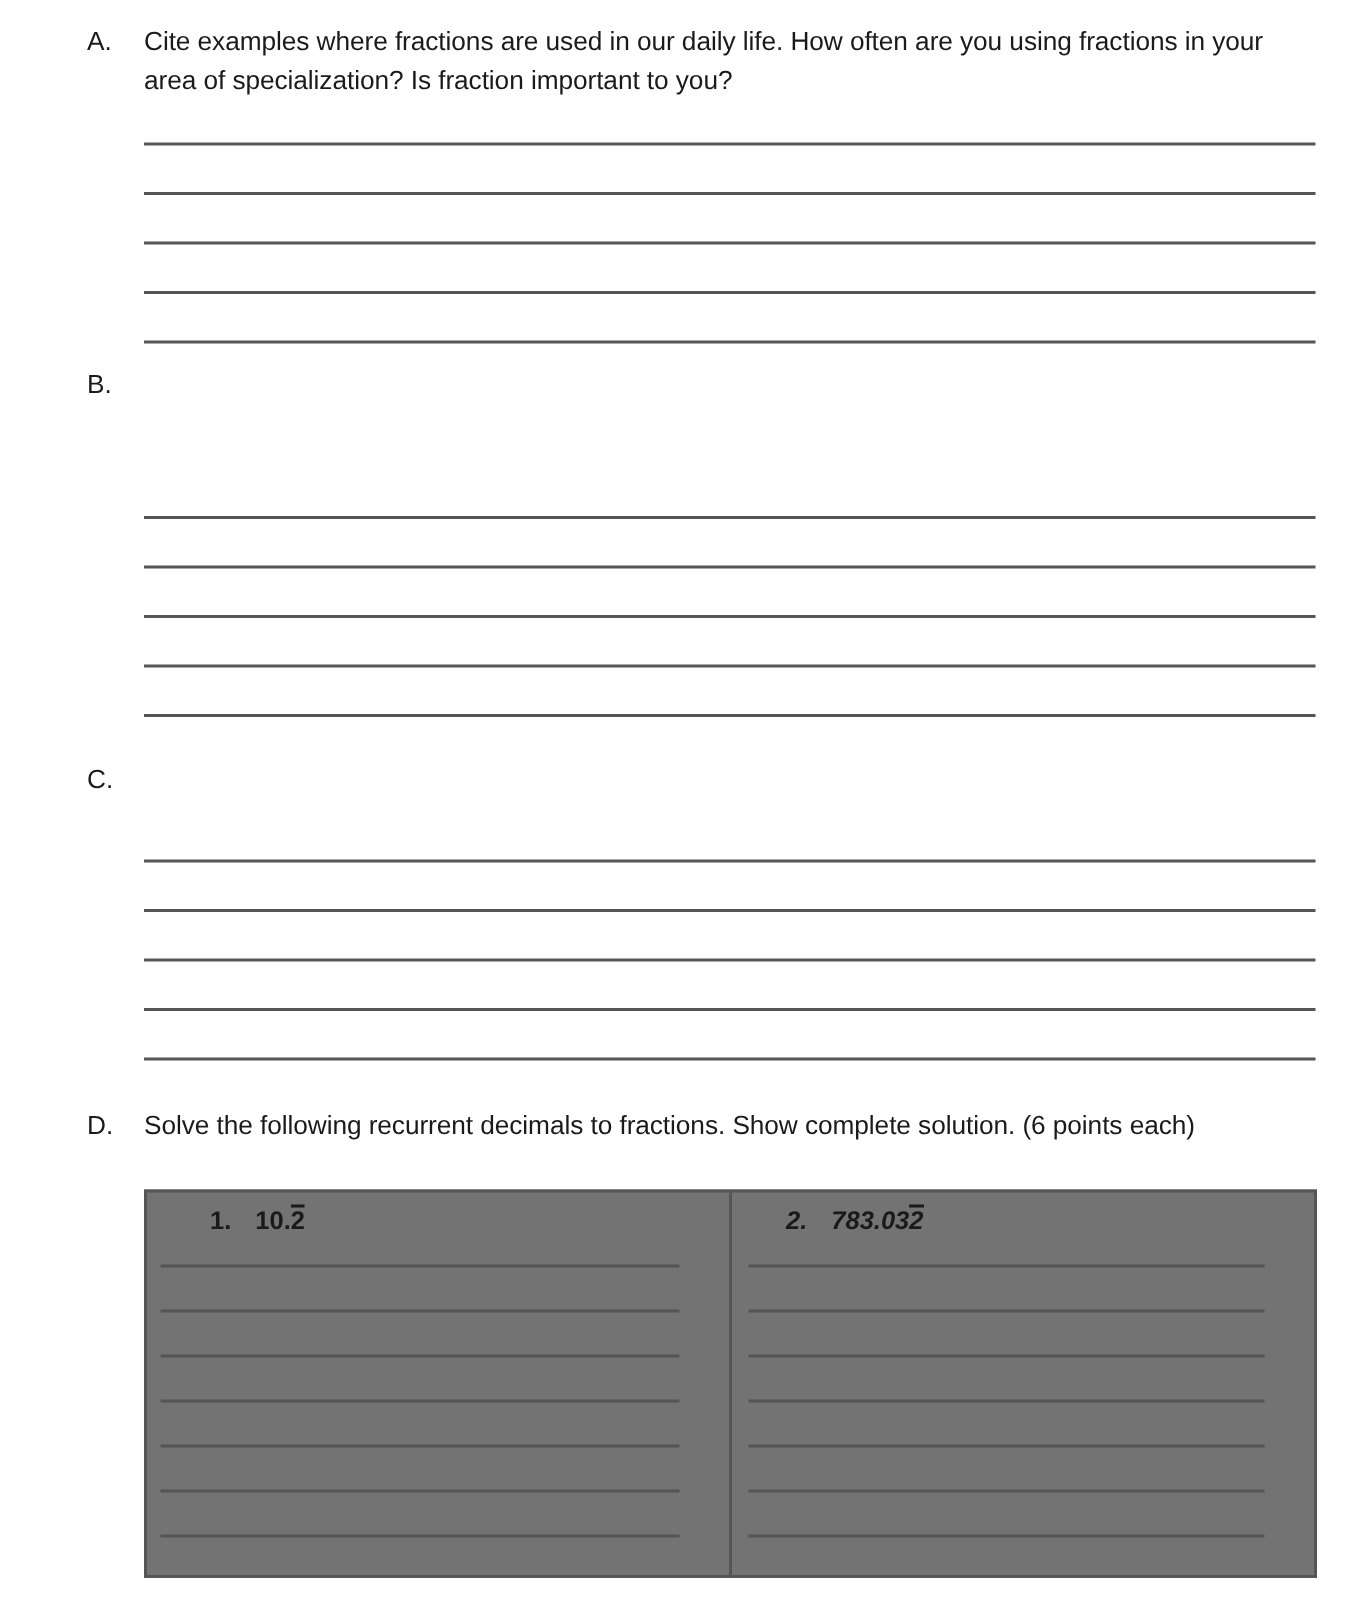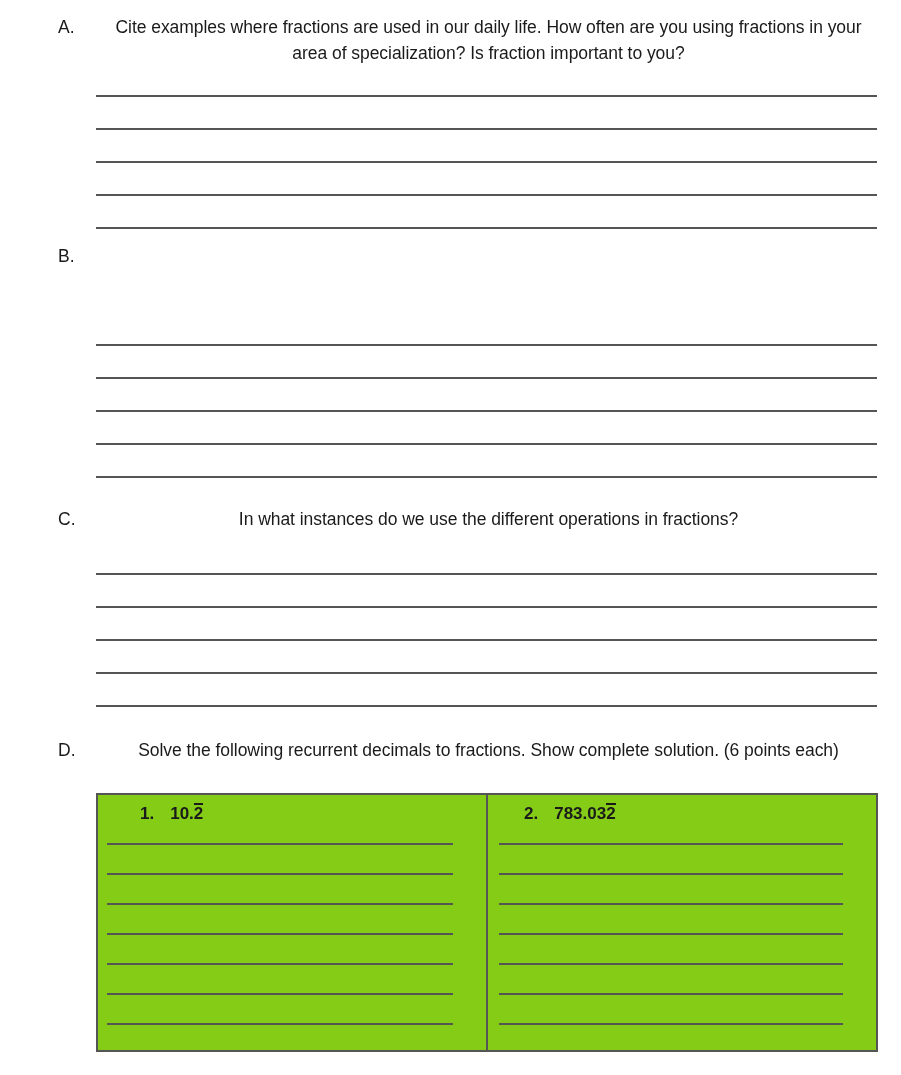--- a/index.html
+++ b/index.html
@@ -48,21 +48,20 @@
   }
 
   .q-text {
     flex: 1 1 auto;
     font-size: 17.5px;
     line-height: 26px;
     font-weight: 400;
     color: #1a1a1a;
     letter-spacing: -0.05px;
     max-width: 790px;
-    text-align: center;
   }
 
   
   .lines {
     position: absolute;
     left: 96px;
     width: 781px;
   }
 
   .rule {
@@ -74,21 +73,21 @@
   
   .solve-table {
     position: absolute;
     left: 96px;
     top: 793px;
     width: 782px;
     height: 259px;
     box-sizing: border-box;
     border: 2px solid #555555;
     display: flex;
-    background: #84cc16;
+    background: #737373;
   }
 
   .solve-cell {
     box-sizing: border-box;
     position: relative;
     height: 100%;
   }
 
   .solve-cell.left {
     width: 390px;
@@ -103,21 +102,21 @@
   .cell-label {
     position: absolute;
     top: 7px;
     font-size: 17px;
     font-weight: 700;
     white-space: nowrap;
     color: #1a1a1a;
   }
 
   .solve-cell.left .cell-label { left: 42px; }
-  .solve-cell.right .cell-label { left: 36px; }
+  .solve-cell.right .cell-label { left: 36px; font-style: italic; }
 
   .cell-num {
     display: inline-block;
     margin-right: 16px;
   }
 
   .cell-value {
     display: inline-block;
   }
 
@@ -172,21 +171,20 @@
     <div class="rule" style="margin-bottom:31px;"></div>
     <div class="rule" style="margin-bottom:31px;"></div>
     <div class="rule" style="margin-bottom:31px;"></div>
     <div class="rule" style="margin-bottom:31px;"></div>
     <div class="rule"></div>
   </div>
 
   <div class="question-block" style="top:506px;">
     <div class="question-head">
       <div class="q-letter">C.</div>
-      <div class="q-text">In what instances do we use the different operations in fractions?</div>
     </div>
   </div>
   <div class="lines" style="top:573px;">
     <div class="rule" style="margin-bottom:31px;"></div>
     <div class="rule" style="margin-bottom:31px;"></div>
     <div class="rule" style="margin-bottom:31px;"></div>
     <div class="rule" style="margin-bottom:31px;"></div>
     <div class="rule"></div>
   </div>
 

